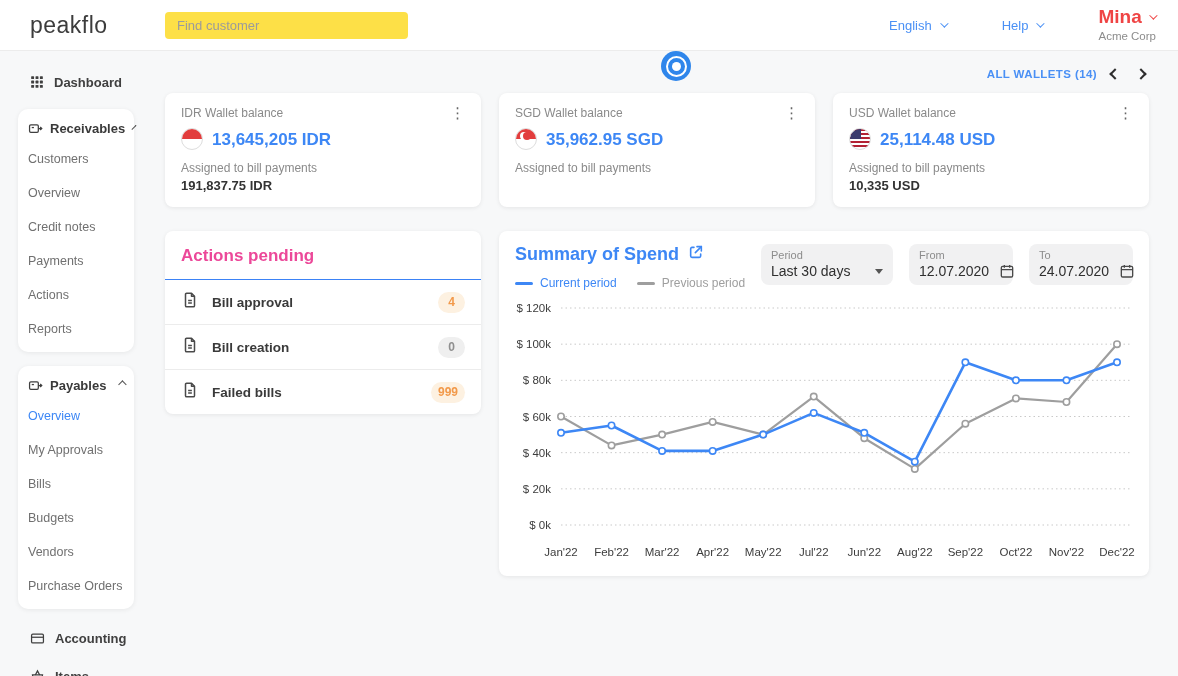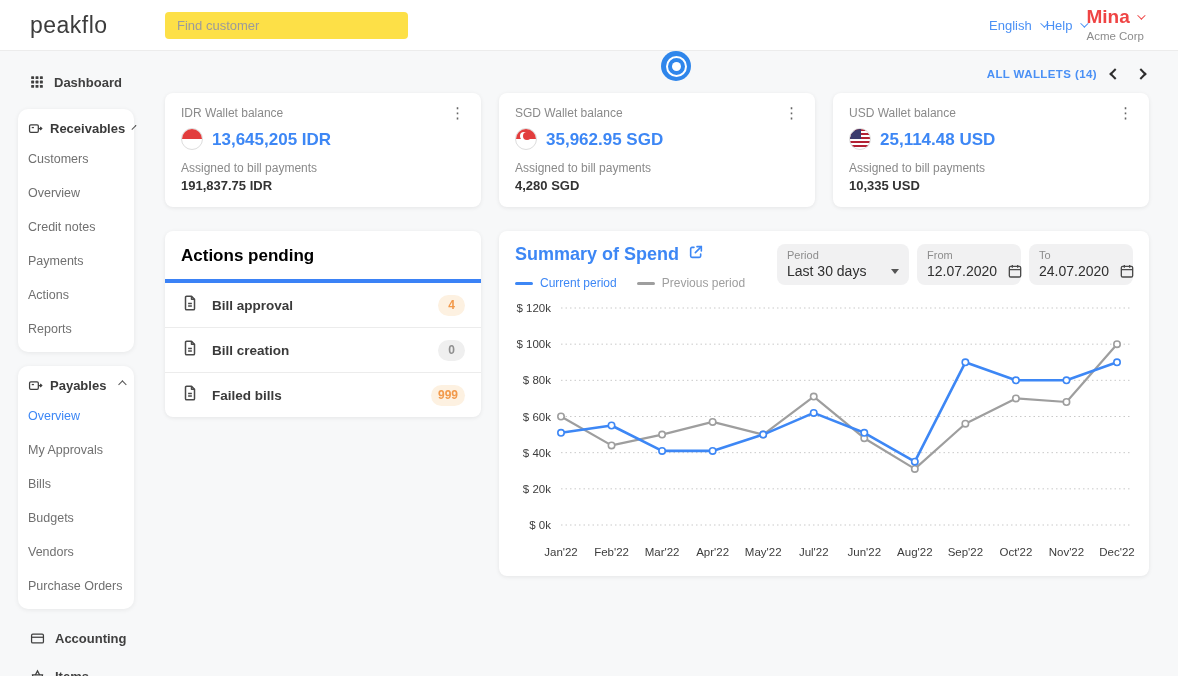--- a/index.html
+++ b/index.html
@@ -8,22 +8,22 @@
 
   
   .topbar { height:51px; background:#fff; border-bottom:1px solid #ececec;
     display:flex; align-items:center; position:relative; z-index:5; }
   .logo { width:165px; padding-left:30px; font-size:23px; font-weight:500;
     color:#3c3c3c; letter-spacing:.5px; }
   .search-input { width:243px; height:27px; background:#fde047; border:none;
     border-radius:4px; padding:0 12px; font-size:13px; color:#555; outline:none;
     font-family:"Liberation Sans", sans-serif; }
   .search-input::placeholder { color:#9b9b9b; }
-  .topbar-right { margin-left:auto; display:flex; align-items:center; 
-    padding-right:34px; }
+  .topbar-right { margin-left:auto; display:flex; align-items:center; gap:56px;
+    padding-right:22px; }
   .top-link { color:#4a90f5; font-size:13px; display:flex; align-items:center;
     gap:8px; cursor:pointer; }
   .userbox { line-height:1.15; }
   .user-name { font-size:19px; font-weight:700; color:#ef4444; display:flex;
     align-items:center; gap:7px; }
   .user-company { font-size:11.5px; color:#8c8c8c; margin-top:2px; }
 
   
   .chev { display:inline-block; width:6px; height:6px;
     border-right:1.6px solid currentColor; border-bottom:1.6px solid currentColor; }
@@ -90,39 +90,39 @@
     background:#fff; border-radius:50%; }
   .flag.sg .crescent::after { content:""; position:absolute; left:3px; top:0;
     width:8px; height:8px; background:#e23d3d; border-radius:50%; }
   .flag.us { background:repeating-linear-gradient(#b22234 0 2px, #fff 2px 4px); }
   .flag.us::before { content:""; position:absolute; top:0; left:0; width:11px;
     height:10px; background:#3c3b6e; }
 
   
   .row2 { margin-top:24px; }
   .actions-card { grid-column:1; align-self:start; }
-  .actions-title { font-size:17px; font-weight:700; color:#000000;
-    padding:15px 16px 13px; border-bottom:4px solid #3b82f6; }
+  .actions-title { font-size:17px; font-weight:700; color:#ec4899;
+    padding:15px 16px 13px; border-bottom:1px solid #3b82f6; }
   .action-row { display:flex; align-items:center; padding:11px 16px; cursor:pointer; }
   .action-row + .action-row { border-top:1px solid #ececec; }
   .action-label { font-size:13.5px; font-weight:700; color:#3a3a3a; margin-left:13px; }
   .badge { margin-left:auto; min-width:27px; height:21px; padding:0 7px;
     border-radius:12px; display:flex; align-items:center; justify-content:center;
     font-size:12px; font-weight:700; }
   .badge.orange { color:#f2994a; background:#fdf1e1; }
   .badge.gray { color:#8f8f8f; background:#efefef; }
 
   .spend-card { grid-column:2 / 4; padding:13px 16px 14px; }
   .spend-head { display:flex; align-items:flex-start; }
   .spend-title-row { display:flex; align-items:flex-start; gap:9px; cursor:pointer; }
   .spend-title { font-size:18px; font-weight:700; color:#3d87f5; }
   .legend { display:flex; gap:20px; margin-top:11px; }
   .legend-item { display:flex; align-items:center; gap:7px; font-size:12px; }
   .legend-item .dash { width:18px; height:3px; border-radius:2px; }
-  .spend-controls { margin-left:auto; display:flex; gap:8px; }
+  .spend-controls { margin-left:auto; display:flex; gap:16px; }
   .ctrl { background:#f1f1f2; border-radius:8px; padding:5px 10px 6px; cursor:pointer; }
   .ctrl-label { font-size:11px; color:#8c8c8c; }
   .ctrl-value-row { display:flex; align-items:center; gap:10px; margin-top:2px; }
   .ctrl-value { font-size:14px; color:#2f2f2f; font-weight:500; }
   .ctrl.period { width:132px; }
   .ctrl.date { width:104px; }
   .caret-down { width:0; height:0; border-left:4.5px solid transparent;
     border-right:4.5px solid transparent; border-top:5px solid #555;
     margin-left:auto; }
   .cal-icon { margin-left:auto; display:flex; }
@@ -270,21 +270,20 @@
       <div class="card wallet-card">
         <div class="kebab">⋮</div>
         <div class="wallet-title">SGD Wallet balance</div>
         <div class="wallet-balance-row">
           <span class="flag sg">
               <span class="crescent"></span>
             </span>
           <span class="wallet-amount">35,962.95 SGD</span>
         </div>
         <div class="assigned-label">Assigned to bill payments</div>
-        <div class="assigned-value">4,280 SGD</div>
       </div>
 
       <div class="card wallet-card">
         <div class="kebab">⋮</div>
         <div class="wallet-title">USD Wallet balance</div>
         <div class="wallet-balance-row">
           <span class="flag us"></span>
           <span class="wallet-amount">25,114.48 USD</span>
         </div>
         <div class="assigned-label">Assigned to bill payments</div>

